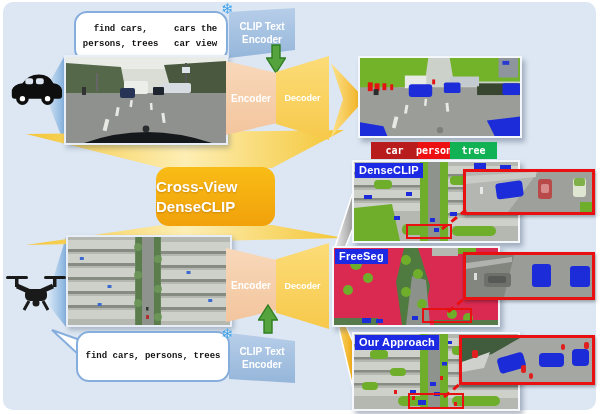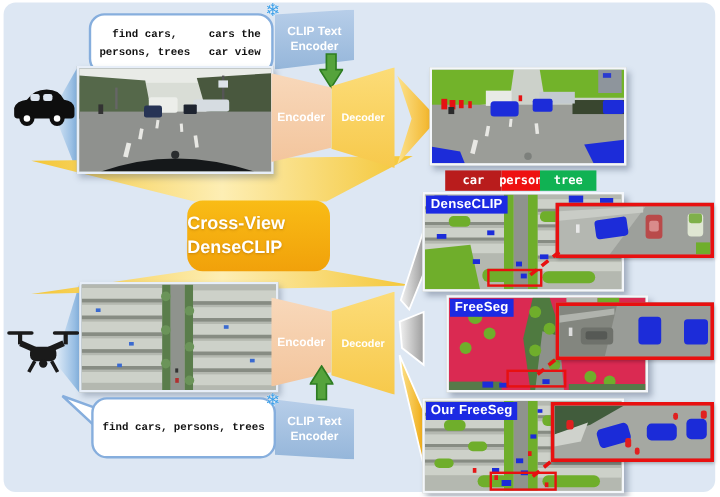--- a/index.html
+++ b/index.html
@@ -324,21 +324,21 @@
         <rect x="140" y="30" width="8" height="5"></rect>
           <rect x="96" y="50" width="7" height="4"></rect>
         <rect x="76" y="56" width="5" height="4"></rect>
           <rect x="80" y="66" width="5" height="4"></rect>
         <rect x="40" y="54" width="6" height="4"></rect>
       </g>
     </svg>
     <div class="mlabel">DenseCLIP</div>
   </div>
 
-  <div class="abs content result" style="left:372px;top:246px;width:164px;height:77px">
+  <div class="abs content result" style="left:332px;top:246px;width:164px;height:77px">
     <svg width="164" height="77" viewBox="0 0 164 77" preserveAspectRatio="none">
       <rect width="164" height="77" fill="#da2a52"></rect>
       <rect x="98" y="0" width="26" height="8" fill="#b4b8b0"></rect>
       <rect x="124" y="0" width="18" height="6" fill="#6fae2b"></rect>
       <polygon points="70,0 84,0 96,38 88,77 68,77 62,34" fill="#4f7a40"></polygon>
       <polygon points="78,28 92,32 96,77 72,77" fill="#8d918b"></polygon>
       <g fill="#6fae2b">
         <circle cx="72" cy="12" r="5"></circle>
           <circle cx="84" cy="26" r="5"></circle>
           <circle cx="72" cy="44" r="5"></circle>
@@ -407,21 +407,21 @@
           <rect x="56" y="56" width="6" height="4"></rect>
       </g>
       <g fill="#e51616">
         <rect x="58" y="62" width="3" height="4"></rect>
           <rect x="86" y="42" width="3" height="4"></rect>
         <rect x="100" y="68" width="3" height="4"></rect>
           <rect x="40" y="56" width="3" height="4"></rect>
       </g>
       <rect x="112" y="42" width="12" height="8" rx="3" fill="#e08a3c"></rect>
     </svg>
-    <div class="mlabel">Our FreeSeg</div>
+    <div class="mlabel">Our Approach</div>
   </div>
 
   <div class="abs redbox" style="left:463px;top:169px;width:126px;height:40px">
     <svg width="126" height="40" viewBox="0 0 126 40" preserveAspectRatio="none">
       <rect width="126" height="40" fill="#9da09b"></rect>
       <polygon points="0,0 72,0 42,40 0,40" fill="#b4b7b1"></polygon>
       <polygon points="0,4 70,0 70,5 0,12" fill="#c9ccc6"></polygon>
       <rect x="30" y="10" width="27" height="16" rx="3" fill="#1c2cd9" transform="rotate(-8 43 18)"></rect>
       <rect x="72" y="7" width="14" height="20" rx="3" fill="#b94a4a"></rect>
       <rect x="75" y="12" width="8" height="9" rx="2" fill="#d98b8b"></rect>

